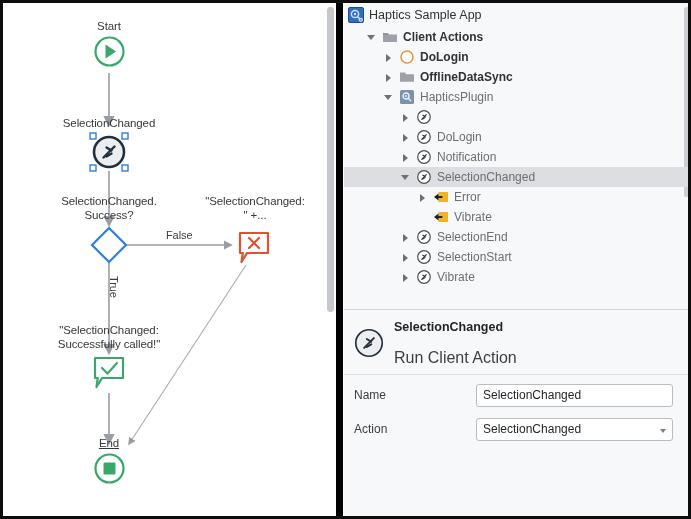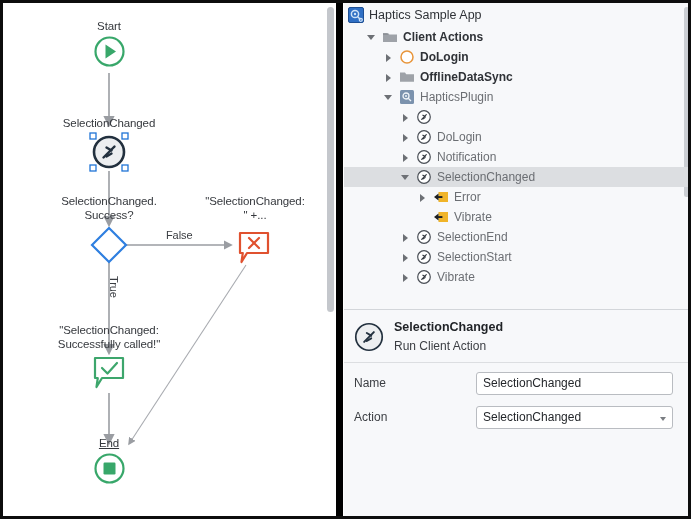--- a/index.html
+++ b/index.html
@@ -109,21 +109,21 @@
     position:relative;
   }
   #prop-head {
     display:flex; align-items:center;
     padding:10px 0 9px 10px;
     border-bottom:1px solid #dcdee1;
   }
   #prop-head .bigicon { flex:0 0 30px; width:30px; height:30px; margin-right:10px; }
   #prop-head .txt { line-height:14px; }
   #prop-title { font-size:12.5px; font-weight:bold; color:#1f2226; }
-  #prop-sub { font-size:12px; color:#3b3e43; margin-top:5px; }
+  #prop-sub { font-size:16px; color:#3b3e43; margin-top:17px; }
 
   .form-row {
     display:flex; align-items:center;
     padding:0 18px 0 10px;
     height:28px;
     margin-top:6px;
   }
   .form-label { width:122px; font-size:12px; color:#3b3e43; }
   .form-field {
     flex:1; height:23px;

